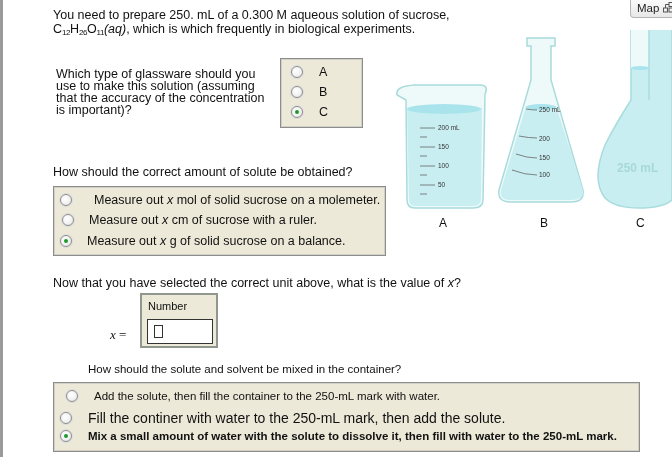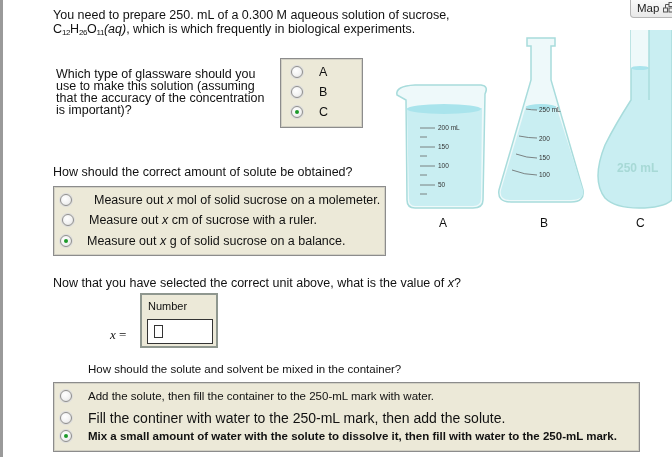--- a/index.html
+++ b/index.html
@@ -162,21 +162,21 @@
 <div class="abs xeq"><i>x</i> =</div>
 <div class="number-box">
   <div class="number-label">Number</div>
   <div class="number-input">
     <div class="cursor-box"></div>
   </div>
 </div>
 
 <div class="abs" style="left:53px; top:363px; font-size:11.5px;margin-left:35px;">How should the solute and solvent be mixed in the container?</div>
 <div class="choice-box" style="left:53px; top:382px; width:585px; height:68px;">
-  <div class="radio-row" style="left:6px; top:7px; font-size:11.5px;">
+  <div class="radio-row" style="left:12px; top:7px; font-size:11.5px;">
     <span class="radio"></span>
     <span style="margin-left:16px">Add the solute, then fill the container to the 250-mL mark with water.</span>
   </div>
   <div class="radio-row" style="left:6px; top:27px; font-size:14px;">
     <span class="radio"></span>
     <span style="margin-left:16px">Fill the continer with water to the 250-mL mark, then add the solute.</span>
   </div>
   <div class="radio-row" style="left:6px; top:47px; font-size:11.5px;font-weight:bold;">
     <span class="radio on"></span>
     <span style="margin-left:16px">Mix a small amount of water with the solute to dissolve it, then fill with water to the 250-mL mark.</span>

